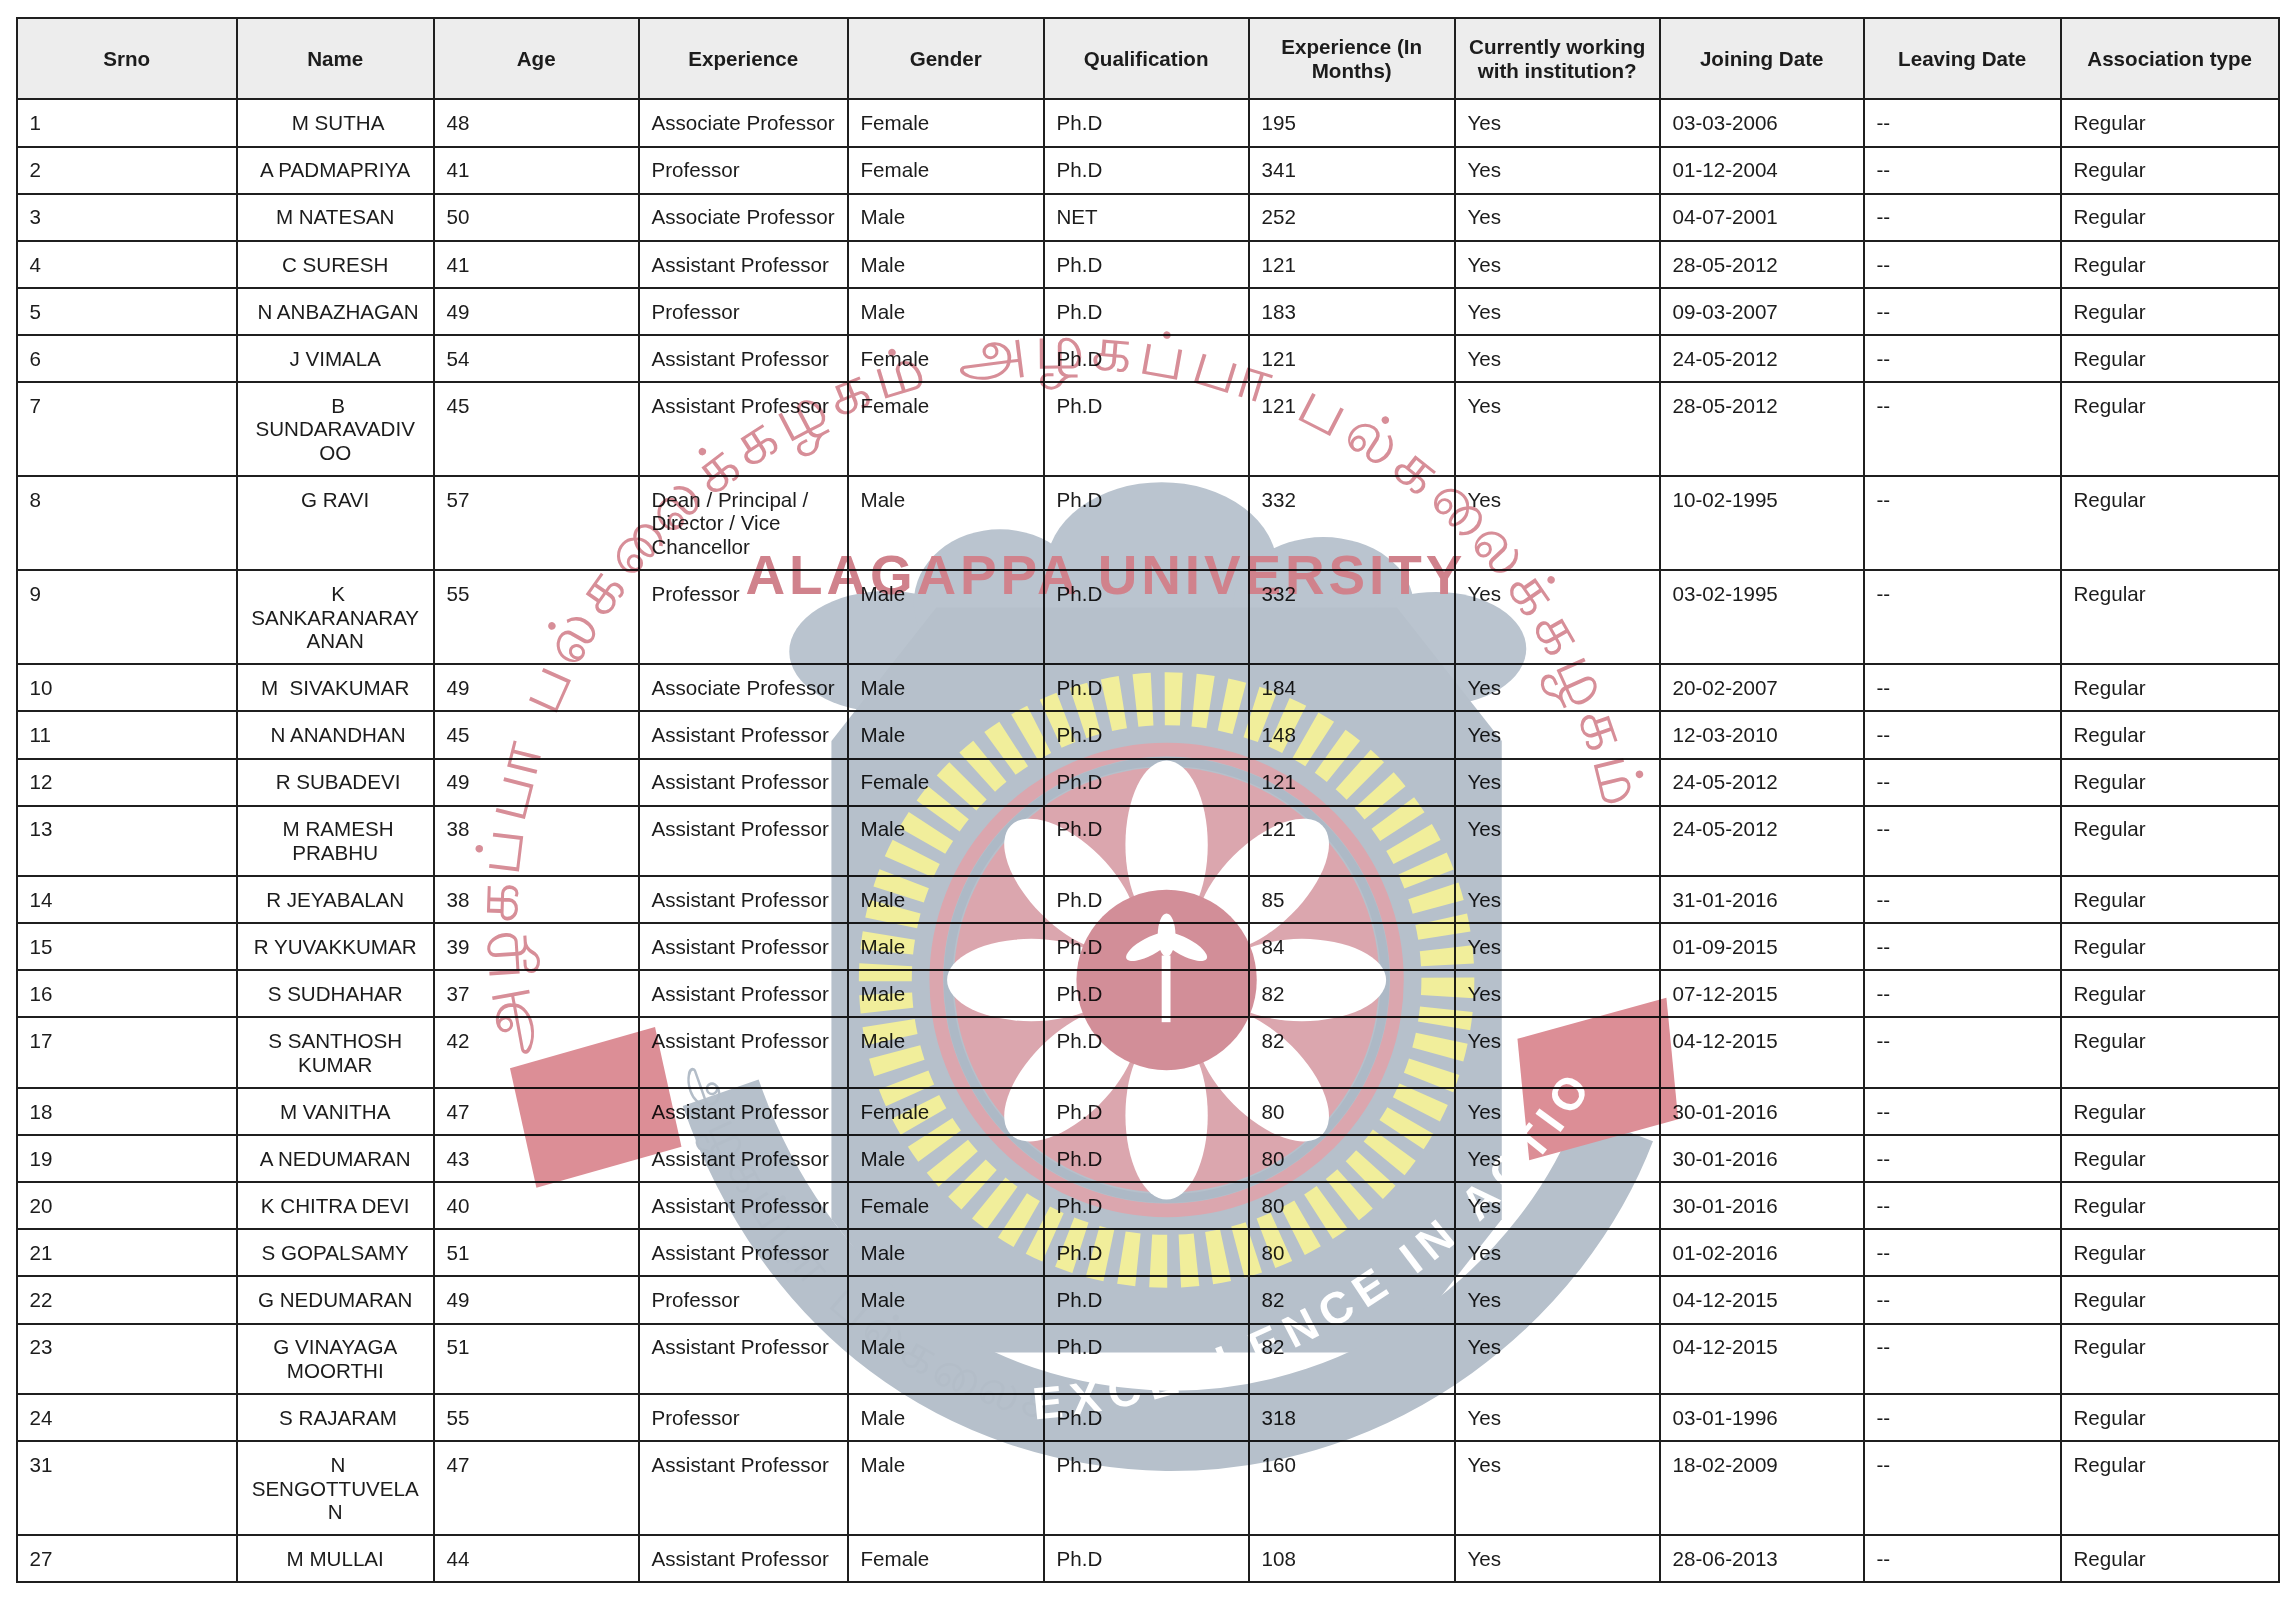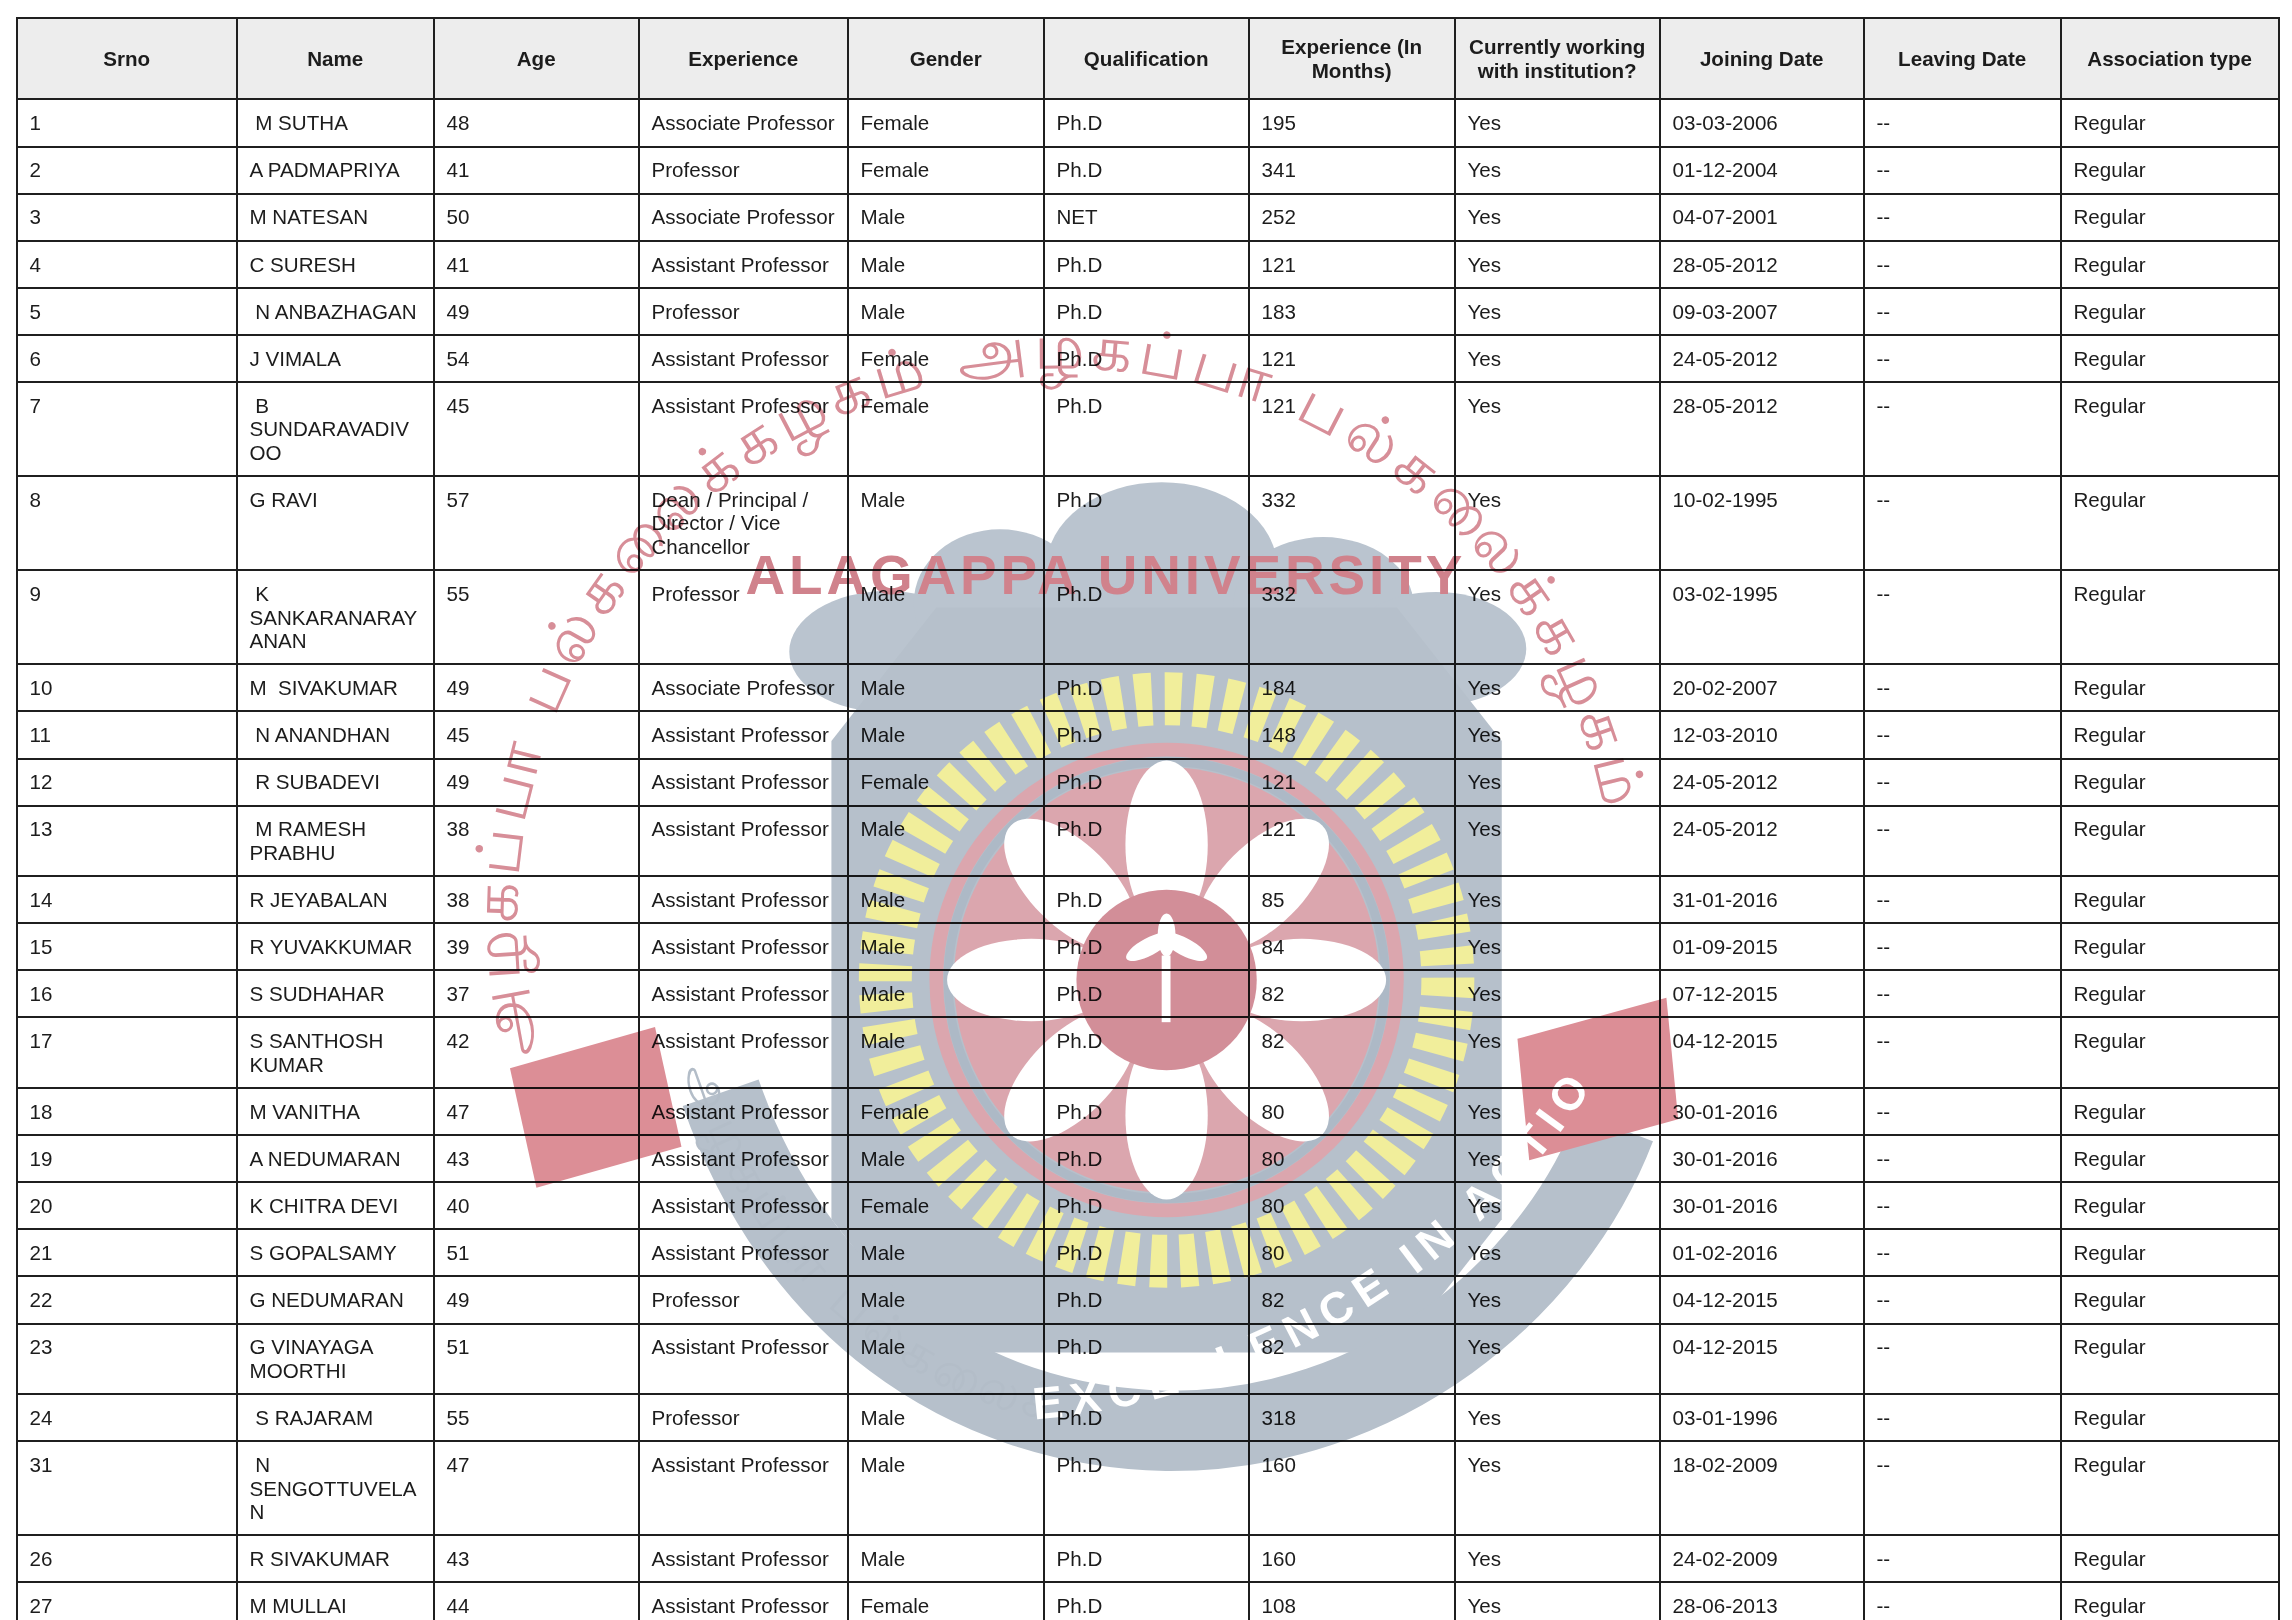--- a/index.html
+++ b/index.html
@@ -19,21 +19,21 @@
     padding:10.8px 11.8px;
     overflow:hidden;
   }
   thead th{
     background:#ededed;
     font-weight:bold;text-align:center;vertical-align:middle;
     height:68px;padding:5.9px 7.8px;font-size:20.6px;line-height:23.5px;
   }
   thead th{border-bottom:2.9px solid #1f1f1f;}
   tbody td{height:23.5px;background:transparent;}
-  td.name-cell{white-space:pre-wrap;word-break:break-word;}
+  td.name-cell{white-space:pre-wrap;word-break:break-word;text-align:center;}
   td.wrap-cell{word-break:break-word;}
   
   .watermark{
     position:absolute;left:0;top:0;width:2293px;height:1620px;
     mix-blend-mode:multiply;pointer-events:none;z-index:5;
   }
   .wm-ring-text{font-family:"DejaVu Sans","Liberation Sans",sans-serif;}
 </style>
 </head>
 <body>
@@ -388,33 +388,20 @@
           <td class="wrap-cell">Assistant Professor</td>
           <td>Male</td>
           <td>Ph.D</td>
           <td>160</td>
           <td>Yes</td>
           <td>18-02-2009</td>
           <td>--</td>
           <td>Regular</td>
         </tr>
         <tr>
-          <td>26</td>
-          <td class="name-cell">R SIVAKUMAR</td>
-          <td>43</td>
-          <td class="wrap-cell">Assistant Professor</td>
-          <td>Male</td>
-          <td>Ph.D</td>
-          <td>160</td>
-          <td>Yes</td>
-          <td>24-02-2009</td>
-          <td>--</td>
-          <td>Regular</td>
-        </tr>
-        <tr>
           <td>27</td>
           <td class="name-cell">M MULLAI</td>
           <td>44</td>
           <td class="wrap-cell">Assistant Professor</td>
           <td>Female</td>
           <td>Ph.D</td>
           <td>108</td>
           <td>Yes</td>
           <td>28-06-2013</td>
           <td>--</td>

